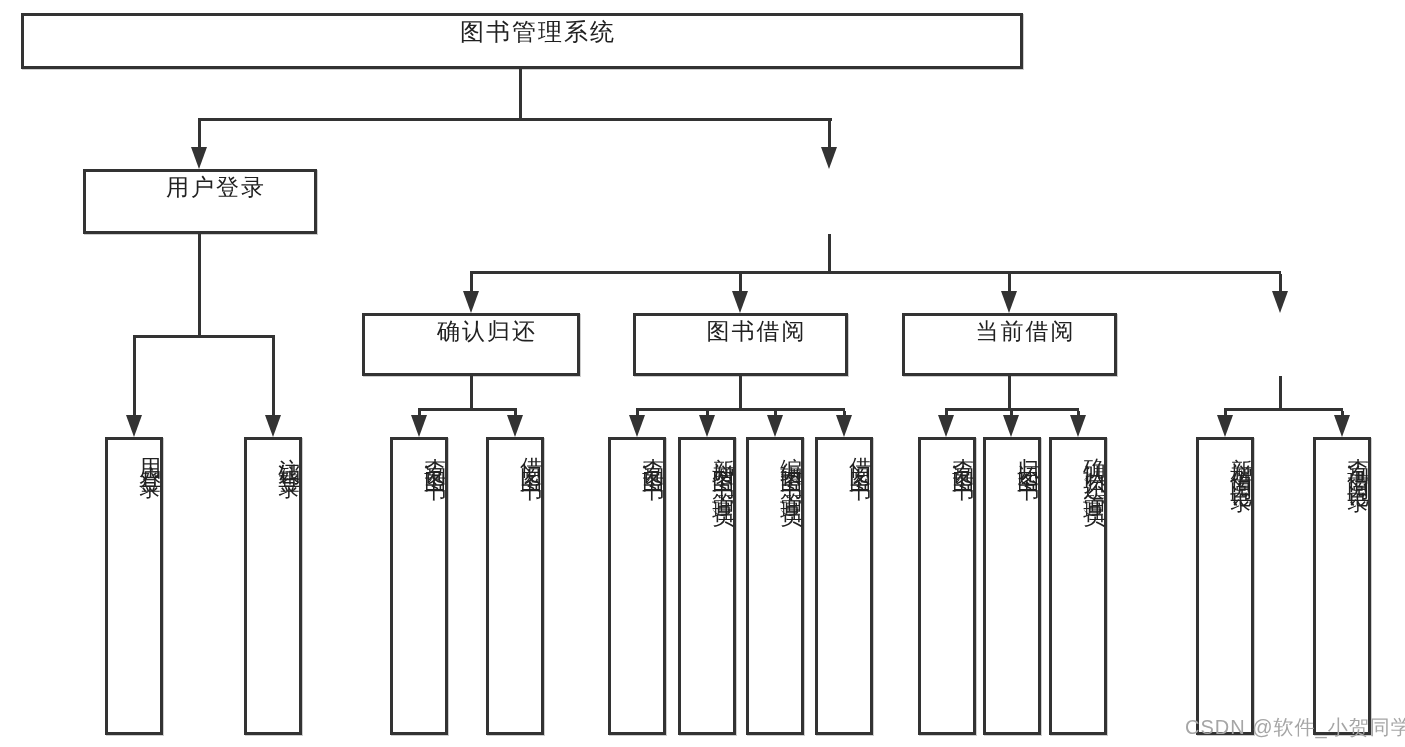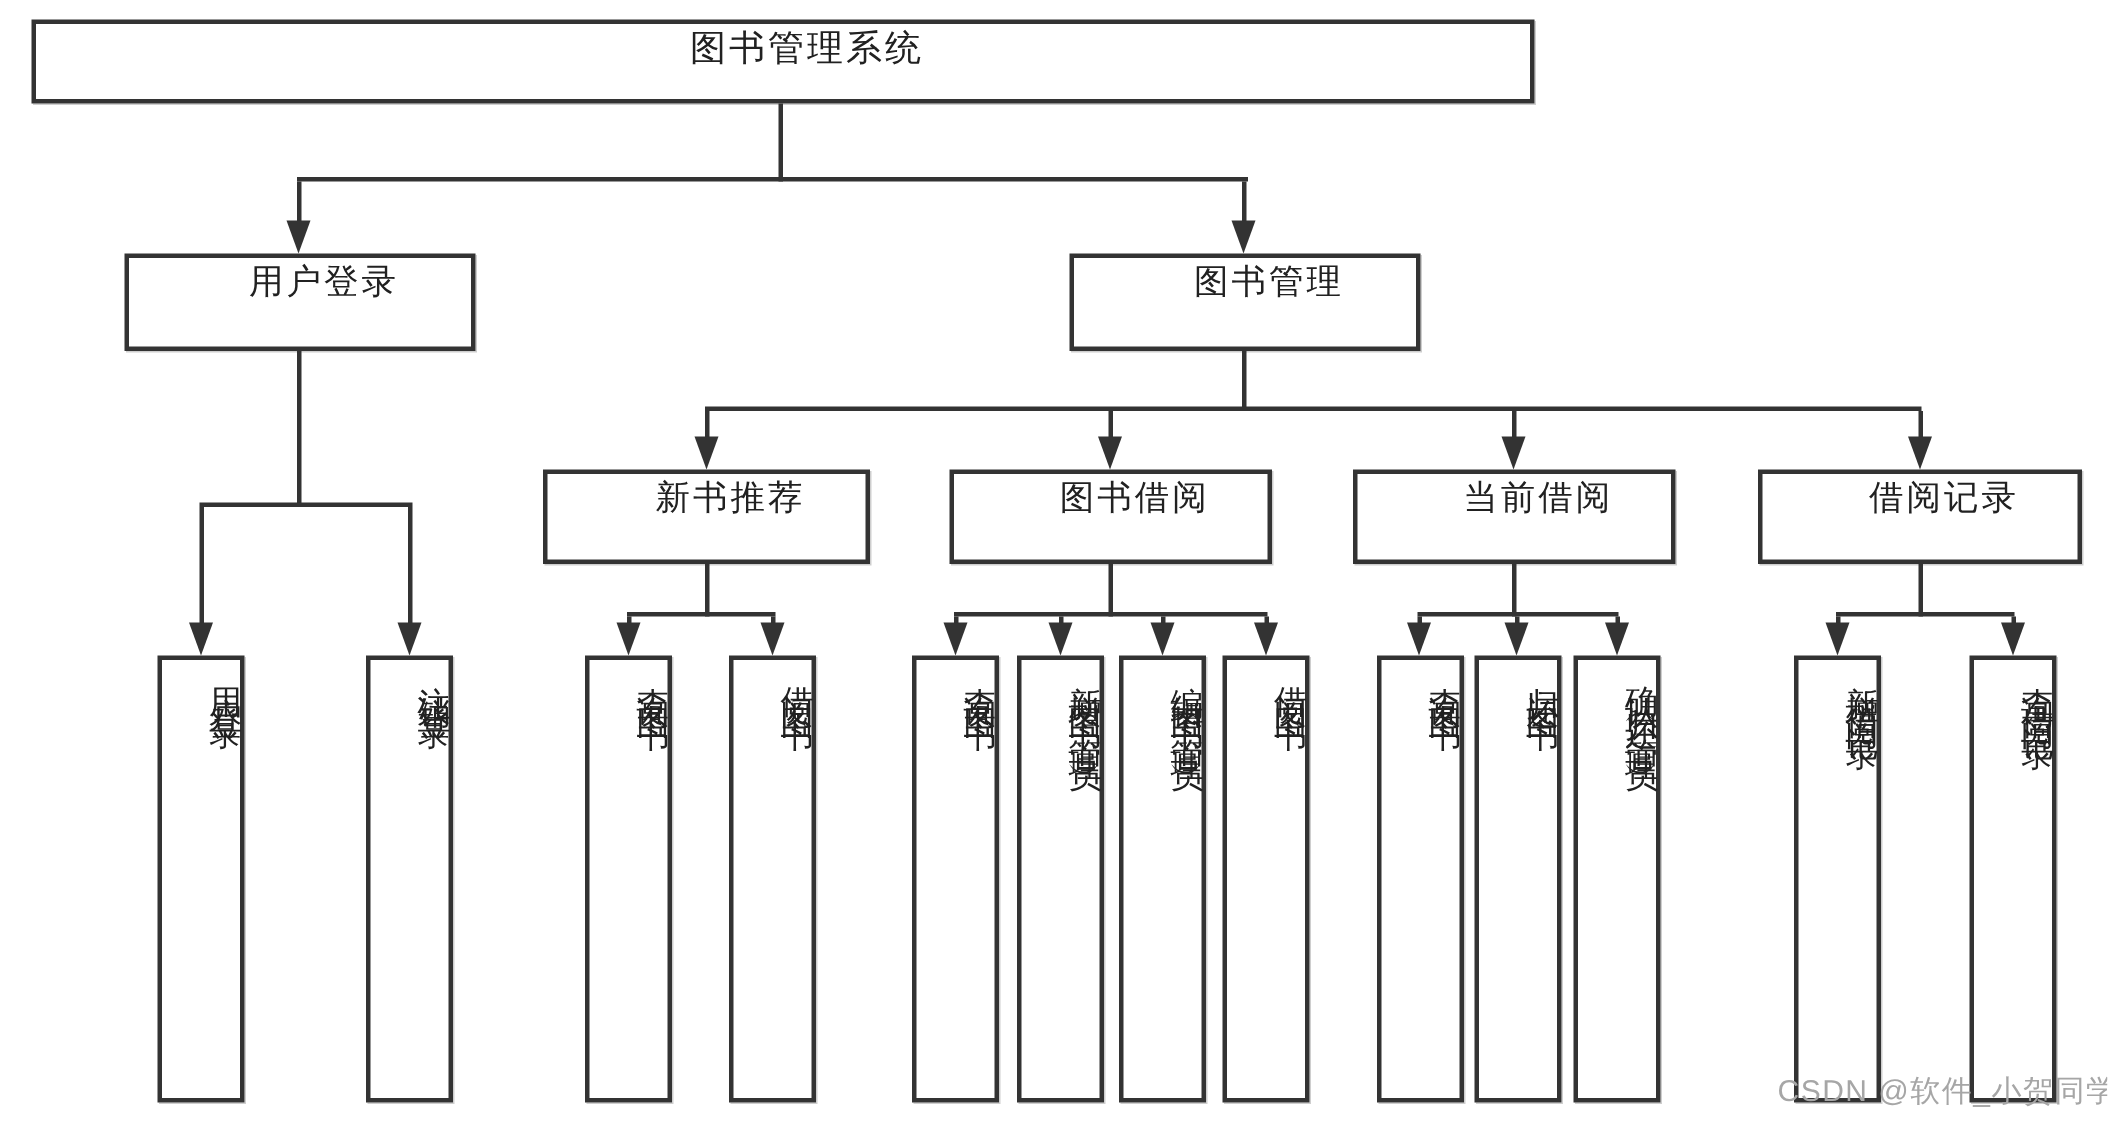--- a/index.html
+++ b/index.html
@@ -61,35 +61,29 @@
 
 <div id="canvas">
 
   <div class="box" style="left:21px; top:13px; width:1002px; height:56px;">
     <span class="root-label">图书管理系统</span>
   </div>
 
   <div class="box" style="left:83px; top:169px; width:234px; height:65px;">
     <span class="h-label">用户登录</span>
   </div>
-  <div class="box" style="left:713px; top:169px; width:234px; height:65px;">
-    <span class="h-label">图书管理</span>
-  </div>
 
   <div class="box" style="left:362px; top:313px; width:218px; height:63px;">
-    <span class="h-label">新书推荐</span>
+    <span class="h-label">确认归还</span>
   </div>
   <div class="box" style="left:902px; top:313px; width:215px; height:63px;">
     <span class="h-label">当前借阅</span>
   </div>
   <div class="box" style="left:633px; top:313px; width:215px; height:63px;">
     <span class="h-label">图书借阅</span>
-  </div>
-  <div class="box" style="left:1172px; top:313px; width:216px; height:63px;">
-    <span class="h-label">借阅记录</span>
   </div>
 
   <div class="box" style="left:105px; top:437px; width:58px; height:298px;">
     <span class="v-label">用户登录</span>
   </div>
   <div class="box" style="left:244px; top:437px; width:58px; height:298px;">
     <span class="v-label">注销登录</span>
   </div>
   <div class="box" style="left:390px; top:437px; width:58px; height:298px;">
     <span class="v-label">查询图书</span>

